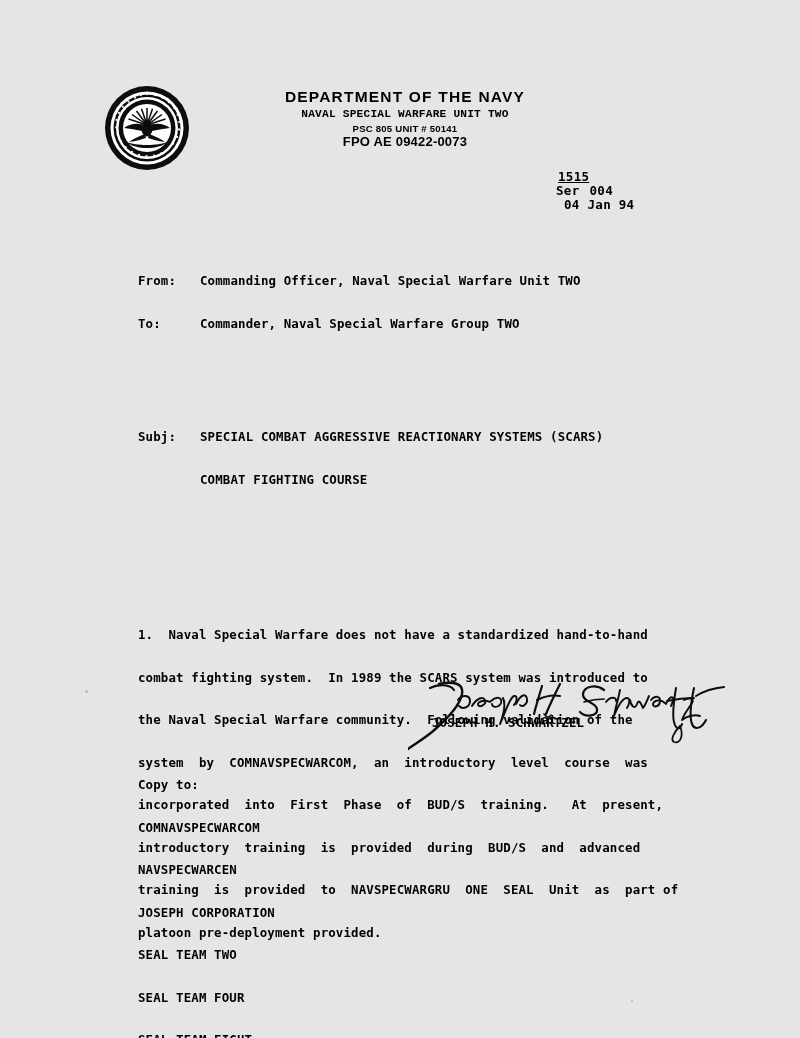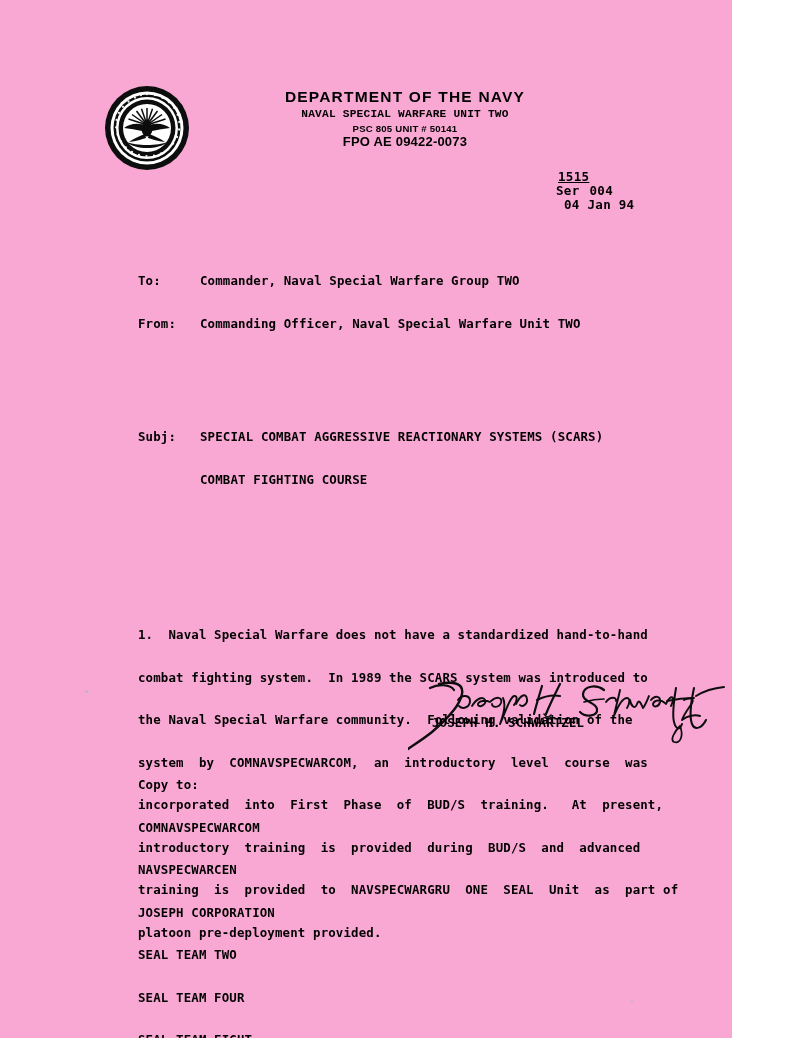--- a/index.html
+++ b/index.html
@@ -2,23 +2,23 @@
 <html><head>
 <meta charset="utf-8">
 <style>
   html, body {
     margin: 0;
     padding: 0;
     background: #ffffff;
   }
   .page {
     position: relative;
-    width: 732px;
+    width: 800px;
     height: 1038px;
-    background: #f9a8d4;
+    background: #e5e5e5;
     overflow: hidden;
     font-family: "DejaVu Sans Mono", monospace;
     color: #000000;
   }
 
   
   .seal {
     position: absolute;
     left: 103px;
     top: 84px;
@@ -214,22 +214,22 @@
   </div>
 
   <div class="serial-block">
     <div class="serial-line-1">1515</div>
     <div class="serial-line-2"><span>Ser</span><span class="ser-num">004</span></div>
     <div class="serial-line-3">04 Jan 94</div>
   </div>
 
   <div class="body">
 
+    <div class="fromto"><span class="lbl">From:</span><span>Commanding Officer, Naval Special Warfare Unit TWO</span></div>
     <div class="fromto"><span class="lbl">To:</span><span>Commander, Naval Special Warfare Group TWO</span></div>
-    <div class="fromto"><span class="lbl">From:</span><span>Commanding Officer, Naval Special Warfare Unit TWO</span></div>
 
     <div class="gap-sm"></div>
 
     <div class="subj"><span class="lbl">Subj:</span><span>SPECIAL COMBAT AGGRESSIVE REACTIONARY SYSTEMS (SCARS)</span></div>
     <div class="subj"><span class="cont"></span><span>COMBAT FIGHTING COURSE</span></div>
 
     <div class="gap-sm"></div>
 
     
     <div class="para">

